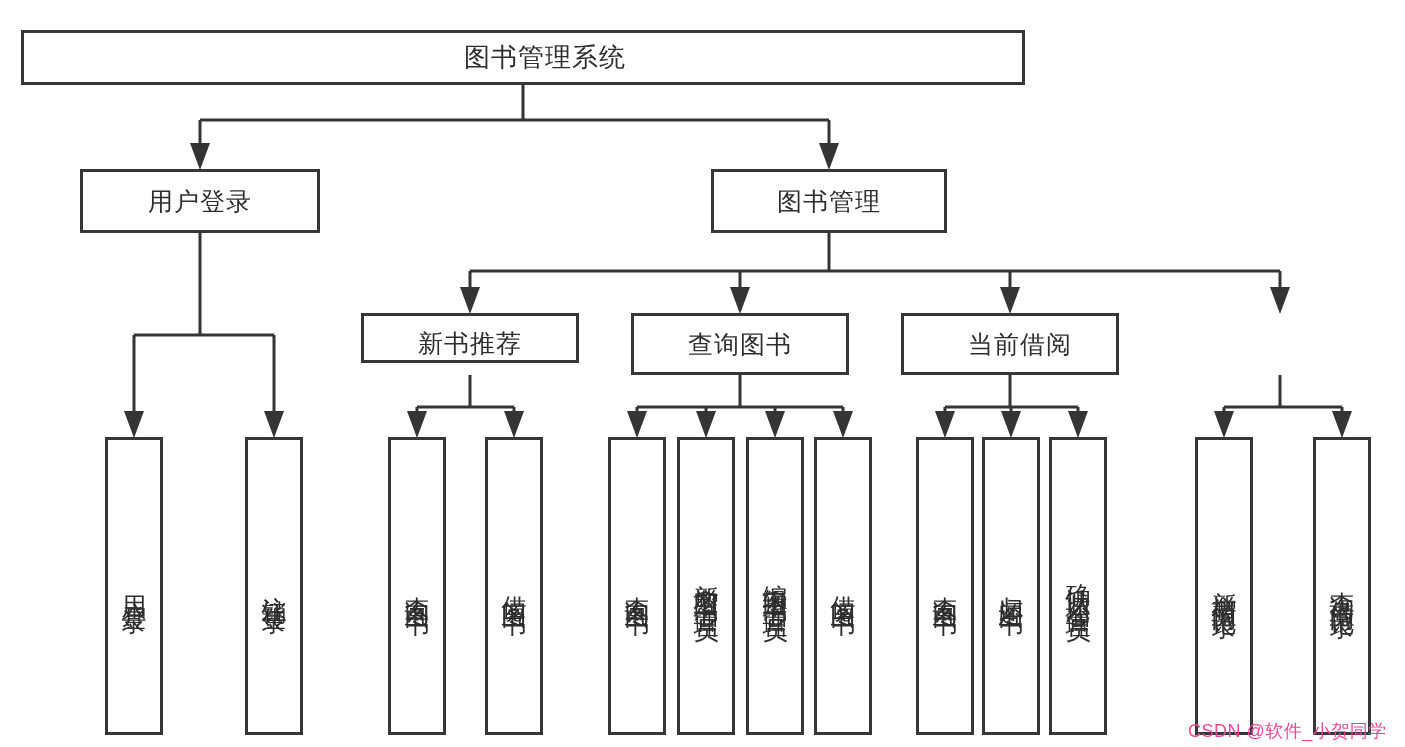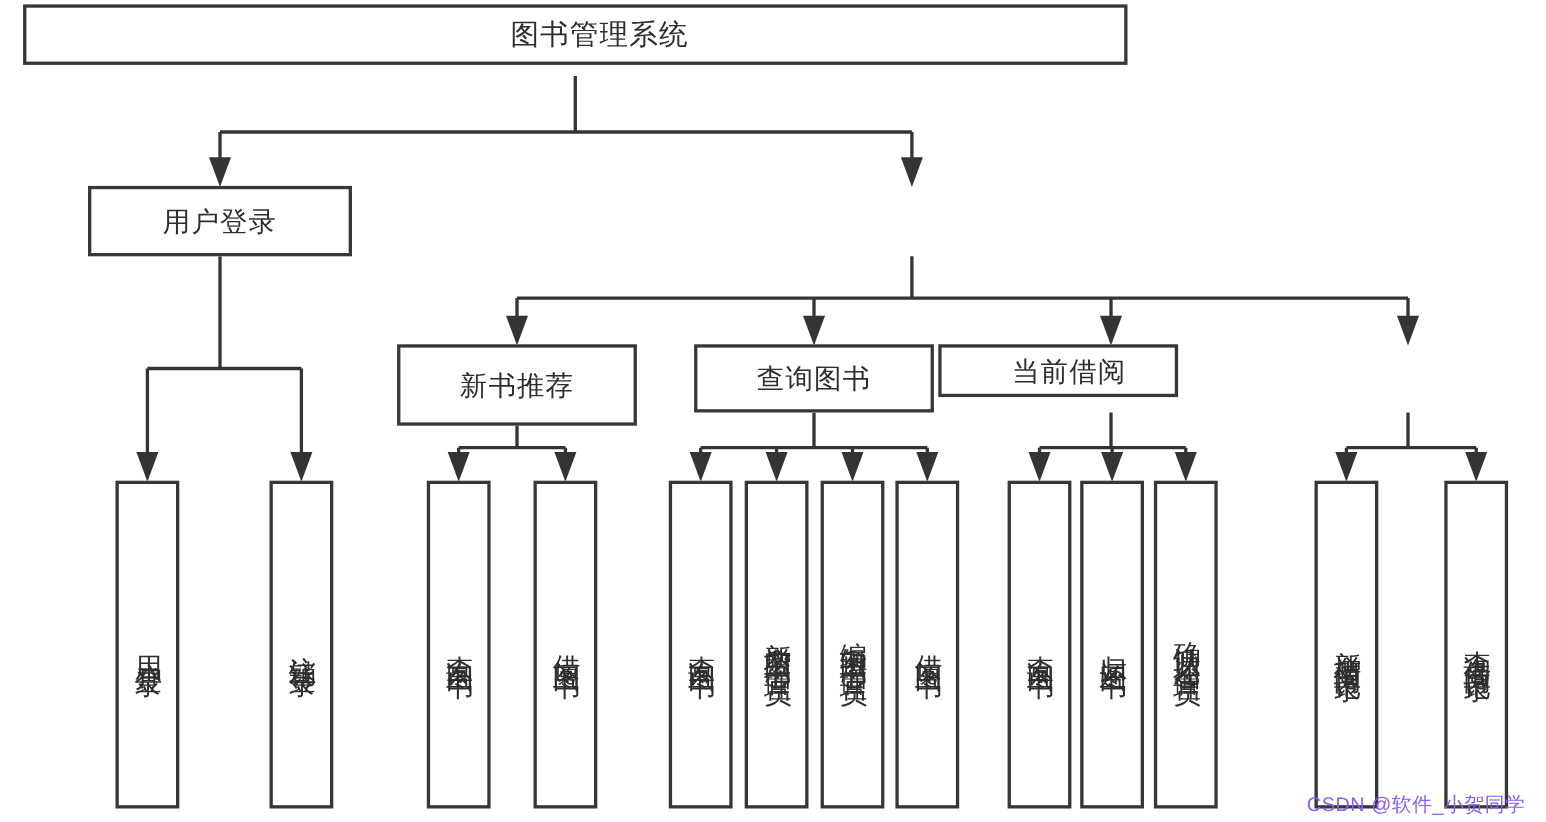--- a/index.html
+++ b/index.html
@@ -58,21 +58,21 @@
     line-height: 1;
     letter-spacing: 5px;
     color: #2e2e2e;
     white-space: nowrap;
   }
   .watermark {
     position: absolute;
     left: 1188px;
     top: 719px;
     font-size: 18px;
-    color: #8b5cf6;
+    color: #ec4899;
     letter-spacing: 0.5px;
     white-space: nowrap;
   }
 </style>
 </head>
 <body>
 
 <div id="canvas">
 
   <svg class="connectors" viewBox="0 0 1405 747" xmlns="http://www.w3.org/2000/svg">
@@ -111,35 +111,38 @@
       <polygon points="1001,411 1021,411 1011,438"></polygon>
       <polygon points="1068,411 1088,411 1078,438"></polygon>
     </g>
     <g>
       <path d="M1280,375 V407 M1224,407 H1342 M1224,407 V414 M1342,407 V414"></path>
       <polygon points="1214,411 1234,411 1224,438"></polygon>
       <polygon points="1332,411 1352,411 1342,438"></polygon>
     </g>
   </svg>
 
-  <div class="hbox root" style="left:21px; top:4px; width:1004px; height:55px;padding-left:44px;">
+  <div class="hbox root" style="left:21px; top:30px; width:1004px; height:55px;padding-left:44px;">
     <span>图书管理系统</span>
   </div>
 
   <div class="hbox" style="left:80px; top:169px; width:240px; height:64px;">
     <span>用户登录</span>
   </div>
+  <div class="hbox" style="left:711px; top:169px; width:236px; height:64px;">
+    <span>图书管理</span>
+  </div>
 
-  <div class="hbox" style="left:361px; top:313px; width:218px; height:74px;">
+  <div class="hbox" style="left:361px; top:313px; width:218px; height:50px;align-items:flex-end;">
     <span>新书推荐</span>
   </div>
   <div class="hbox" style="left:631px; top:313px; width:218px; height:62px;">
     <span>查询图书</span>
   </div>
-  <div class="hbox" style="left:853px; top:313px; width:218px; height:48px;padding-left:20px;">
+  <div class="hbox" style="left:901px; top:313px; width:218px; height:62px;padding-left:20px;">
     <span>当前借阅</span>
   </div>
 
   <div class="vbox" style="left:105px;">
     <span class="vtext">用户登录</span>
   </div>
   <div class="vbox" style="left:245px;">
     <span class="vtext">注销登录</span>
   </div>
 

